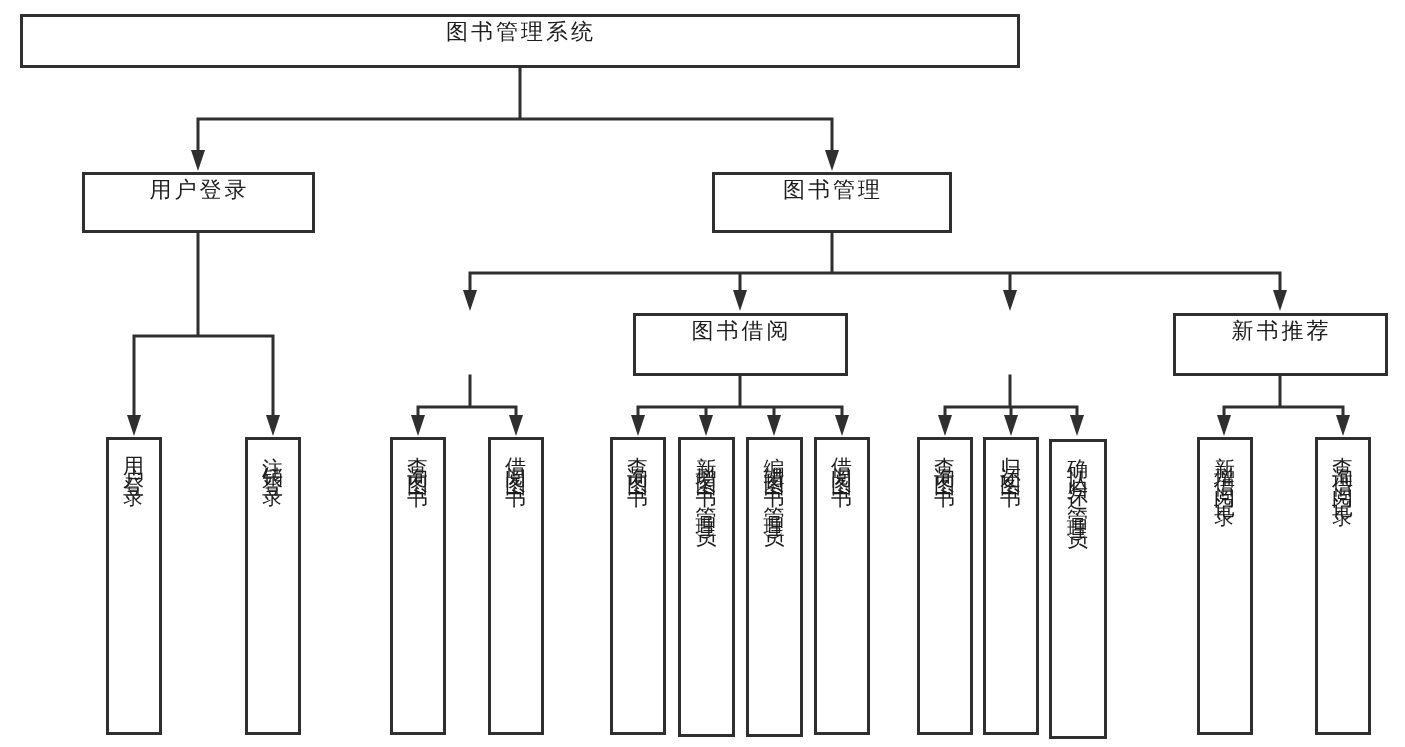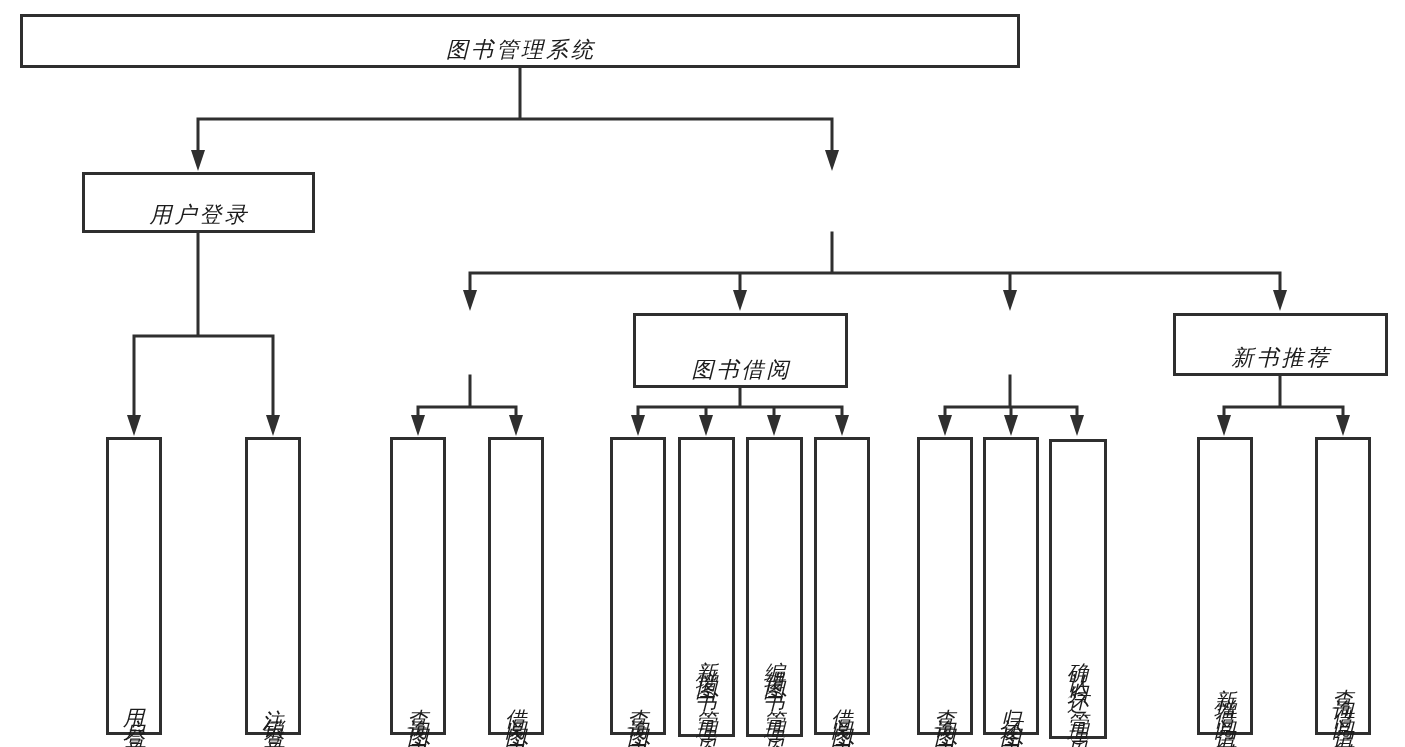--- a/index.html
+++ b/index.html
@@ -11,24 +11,23 @@
     font-family:"Liberation Sans",sans-serif;
     overflow:hidden;
   }
   svg.connectors{position:absolute;left:0;top:0;width:1405px;height:747px;}
   svg.connectors path{fill:none;stroke:var(--line,#2f2f2f);stroke-width:3;stroke-linecap:square;}
   svg.connectors polygon{fill:var(--line,#2f2f2f);}
   .box{
     position:absolute;box-sizing:border-box;
     border:3px solid var(--line,#2f2f2f);
     background:#ffffff;
-    display:flex;align-items:flex-end;justify-content:center;
+    display:flex;align-items:flex-start;justify-content:center;
     color:var(--text,#1c1c1c);
     z-index:2;
-    font-style:italic;
   }
   .box.h span{
     font-size:22px;letter-spacing:3px;white-space:nowrap;
     transform:translateX(1px); 
   }
   .box.v span{
     writing-mode:vertical-rl;
     text-orientation:mixed;
     font-size:21px;letter-spacing:10px;line-height:1;
     white-space:nowrap;
@@ -74,22 +73,25 @@
       <polygon points="1343,436 1336,415 1350,415"></polygon>
     </svg>
 
   <div class="box h" style="left:20px;top:14px;width:1000px;height:54px">
     <span>图书管理系统</span>
   </div>
 
   <div class="box h" style="left:82px;top:172px;width:233px;height:61px">
     <span>用户登录</span>
   </div>
+  <div class="box h" style="left:712px;top:172px;width:240px;height:61px">
+    <span>图书管理</span>
+  </div>
 
-  <div class="box h" style="left:633px;top:313px;width:215px;height:75px">
+  <div class="box h" style="left:633px;top:313px;width:215px;height:63px">
     <span>图书借阅</span>
   </div>
   <div class="box h" style="left:1173px;top:313px;width:215px;height:63px">
     <span>新书推荐</span>
   </div>
 
   <div class="box v" style="left:106px;top:437px;width:56px;height:298px">
     <span>用户登录</span>
   </div>
   <div class="box v" style="left:245px;top:437px;width:56px;height:298px">

